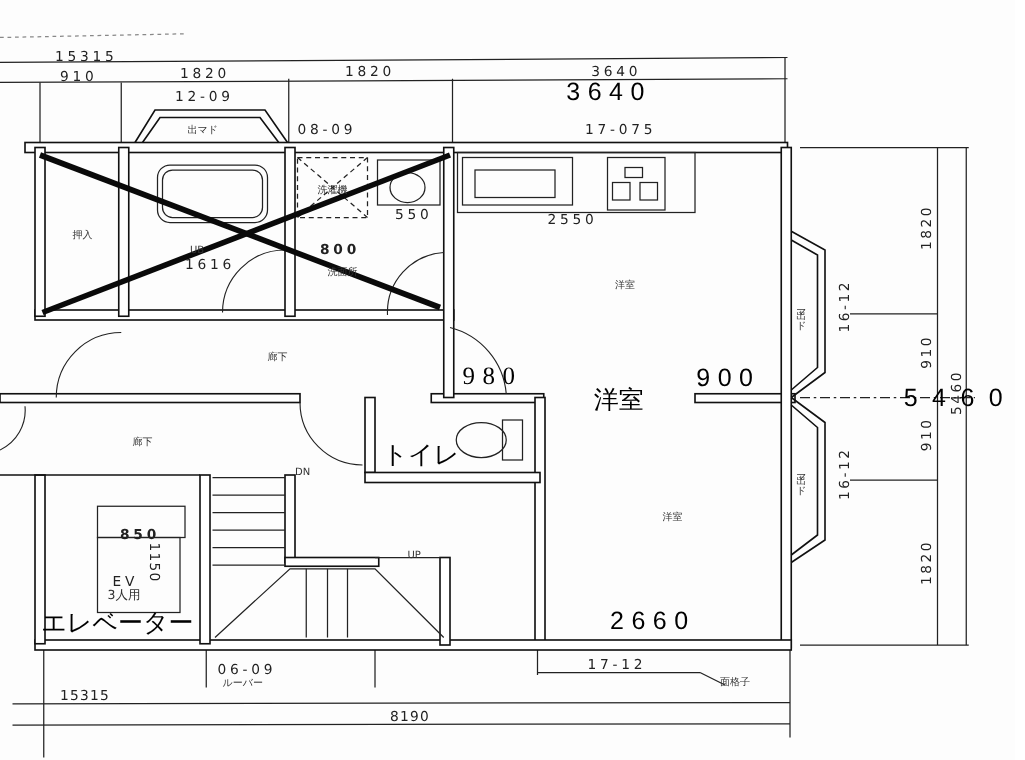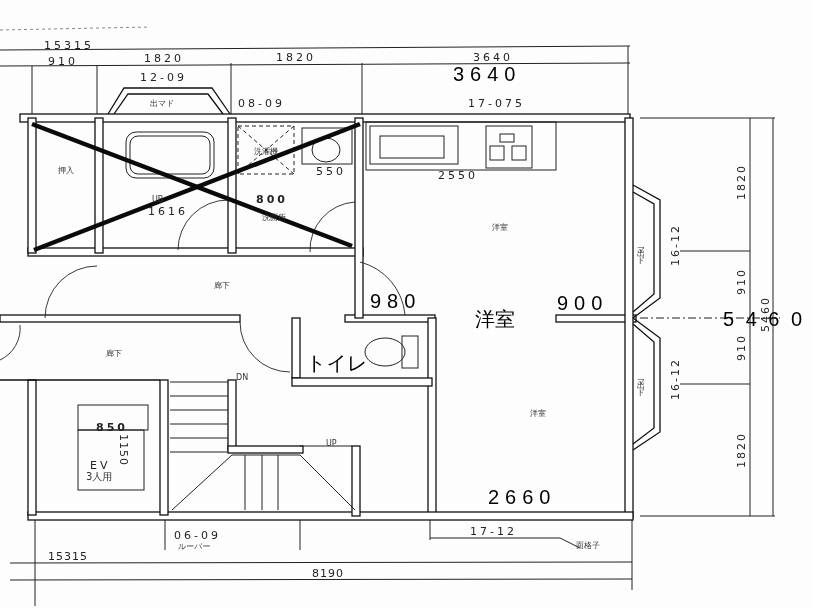--- a/index.html
+++ b/index.html
@@ -147,21 +147,21 @@
   <span class="lbl dim-small" style="left:144px;top:53px;">1820</span>
   <span class="lbl dim-small" style="left:276px;top:52px;">1820</span>
   <span class="lbl dim-small" style="left:473px;top:52px;">3640</span>
   <span class="lbl big" style="left:453px;top:64px;">3640</span>
 
   <span class="lbl dim-small" style="left:140px;top:72px;">12-09</span>
   <span class="lbl room-small" style="left:150px;top:100px;">出マド</span>
   <span class="lbl dim-small" style="left:238px;top:98px;">08-09</span>
   <span class="lbl dim-small" style="left:468px;top:98px;">17-075</span>
 
-  <span class="lbl room-small" style="left:58px;top:167px;">押入</span>
+  <span class="lbl room-small" style="left:58px;top:184px;">押入</span>
   <span class="lbl room-small" style="left:152px;top:196px;">UB</span>
   <span class="lbl dim-small" style="left:148px;top:206px;">1616</span>
   <span class="lbl room-small" style="left:254px;top:148px;">洗濯機</span>
   <span class="lbl dim-small" style="left:256px;top:194px;font-weight:bold;">800</span>
   <span class="lbl dim-small" style="left:316px;top:166px;">550</span>
   <span class="lbl room-small" style="left:262px;top:214px;">洗面所</span>
   <span class="lbl dim-small" style="left:438px;top:170px;">2550</span>
   <span class="lbl room-small" style="left:492px;top:224px;">洋室</span>
   <span class="lbl room-small" style="left:214px;top:282px;">廊下</span>
   <span class="lbl room-small" style="left:106px;top:350px;">廊下</span>
@@ -187,18 +187,19 @@
   <span class="lbl big" style="left:723px;top:309px;letter-spacing:3px;">5 4 6 0</span>
 
   <span class="lbl dim-small" style="left:174px;top:530px;">06-09</span>
   <span class="lbl room-small" style="left:178px;top:543px;">ルーバー</span>
   <span class="lbl dim-small" style="left:470px;top:526px;">17-12</span>
   <span class="lbl room-small" style="left:576px;top:542px;">面格子</span>
 
   <span class="lbl dim-small" style="left:48px;top:551px;letter-spacing:1px;">15315</span>
   <span class="lbl dim-small" style="left:312px;top:568px;letter-spacing:1px;">8190</span>
 
-  <span class="lbl big" style="left:370px;top:291px;">980</span>
+  <span class="lbl big" style="left:370px;top:291px;font-family:Liberation Serif, serif;">980</span>
   <span class="lbl big-jp" style="left:475px;top:309px;">洋室</span>
   <span class="lbl big" style="left:557px;top:293px;">900</span>
   <span class="lbl big-jp" style="left:306px;top:353px;">トイレ</span>
+  <span class="lbl big-jp" style="left:33px;top:488px;">エレベーター</span>
   <span class="lbl big" style="left:488px;top:487px;">2660</span>
 </div>
 
 </body></html>

